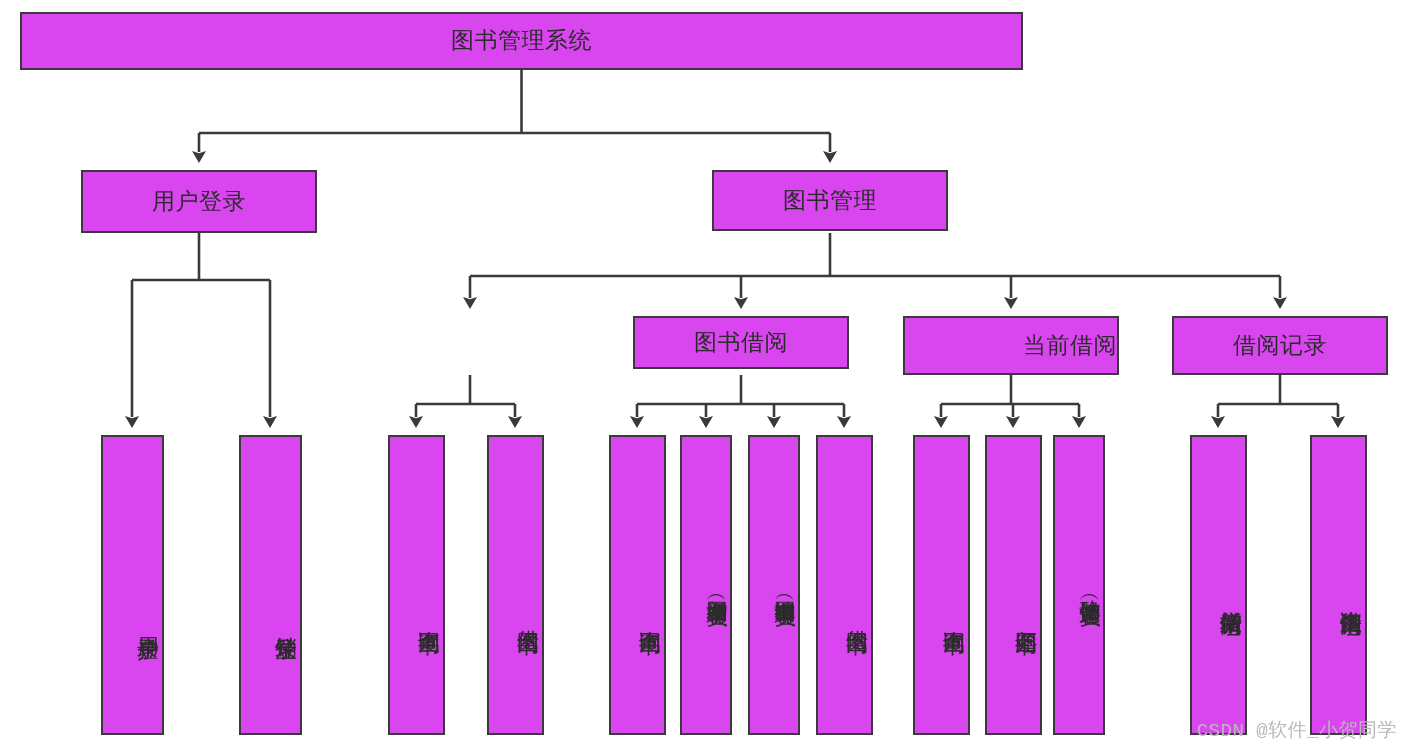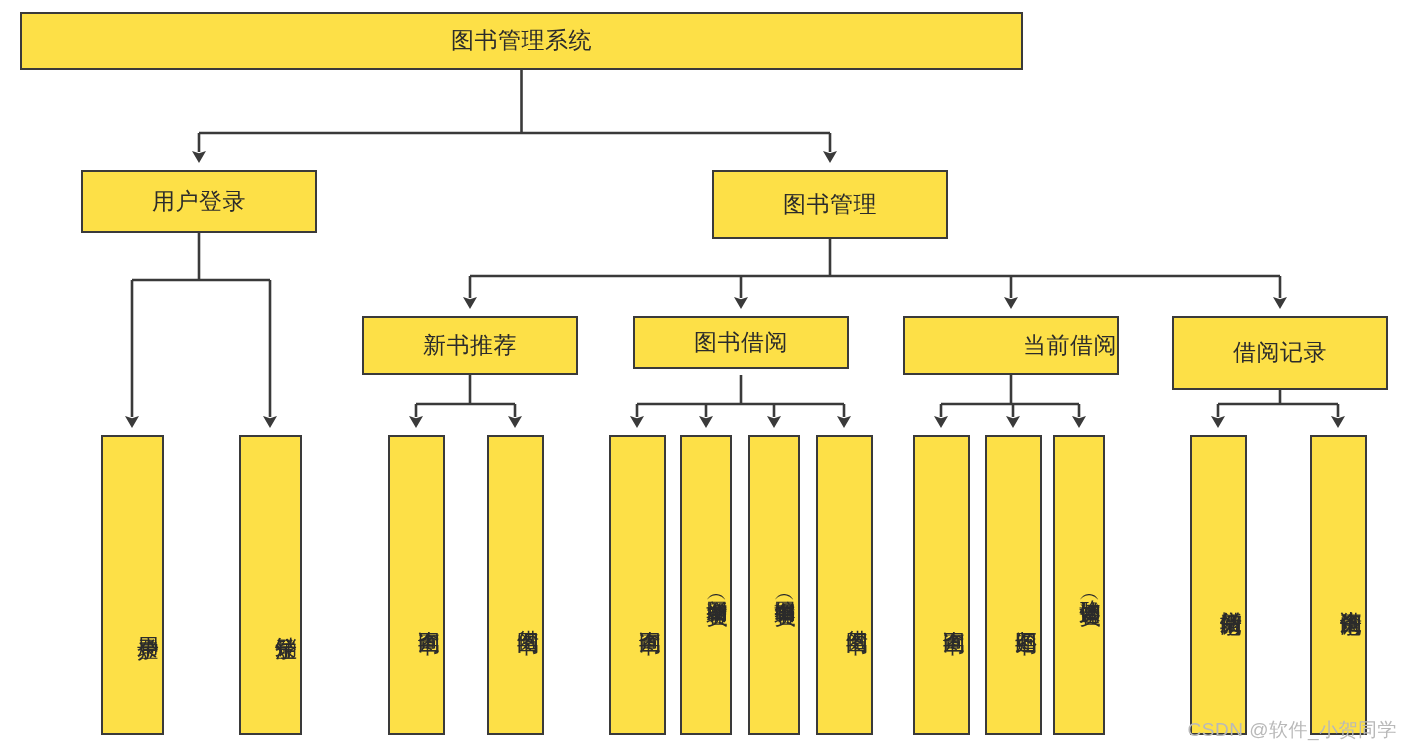--- a/index.html
+++ b/index.html
@@ -22,21 +22,21 @@
     position: absolute;
     left: 0;
     top: 0;
     width: 1405px;
     height: 747px;
     pointer-events: none;
   }
   .node {
     position: absolute;
     box-sizing: border-box;
-    background: #fde047;
+    background: #d946ef;
     border: 2.5px solid #3a3a3a;
     display: flex;
     align-items: center;
     justify-content: center;
     color: #2b2b2b;
     z-index: 2;
   }
   .node.horizontal {
     font-size: 23px;
     letter-spacing: 0.5px;
@@ -59,20 +59,21 @@
   }
   #watermark {
     position: absolute;
     right: 8px;
     bottom: 4px;
     font-size: 19px;
     color: #b9b9b9;
     z-index: 5;
     white-space: nowrap;
     letter-spacing: 0.5px;
+    font-family: Liberation Mono, monospace;
   }
 </style>
 </head>
 <body>
 
 <div id="canvas">
 
   <svg id="edges" viewBox="0 0 1405 747">
     <defs>
       <marker id="arrow" markerWidth="12" markerHeight="14" refX="1" refY="7" orient="auto" markerUnits="userSpaceOnUse">
@@ -123,34 +124,31 @@
     </g>
   </svg>
 
   <div class="node horizontal" style="left:20px; top:12px; width:1003px; height:58px;">
     <span class="node-label">图书管理系统</span>
   </div>
 
   <div class="node horizontal" style="left:81px; top:170px; width:236px; height:63px;">
     <span class="node-label">用户登录</span>
   </div>
-  <div class="node horizontal" style="left:712px; top:170px; width:236px; height:69px;">
+  <div class="node horizontal" style="left:712px; top:170px; width:236px; height:61px;">
     <span class="node-label">图书管理</span>
   </div>
 
-  <div class="node horizontal" style="left:362px; top:316px; width:216px; height:59px;">
-    <span class="node-label">新书推荐</span>
-  </div>
   <div class="node horizontal" style="left:633px; top:316px; width:216px; height:53px;">
     <span class="node-label">图书借阅</span>
   </div>
   <div class="node horizontal" style="left:903px; top:316px; width:216px; height:59px;justify-content:flex-end;">
     <span class="node-label">当前借阅</span>
   </div>
-  <div class="node horizontal" style="left:1172px; top:316px; width:216px; height:74px;">
+  <div class="node horizontal" style="left:1172px; top:316px; width:216px; height:59px;">
     <span class="node-label">借阅记录</span>
   </div>
 
   <div class="node vertical" style="left:101px; top:435px; width:63px; height:300px; padding-top:72px;">
     <span class="node-label">用户登录</span>
   </div>
   <div class="node vertical" style="left:239px; top:435px; width:63px; height:300px; padding-top:72px;">
     <span class="node-label">注销登录</span>
   </div>
 

